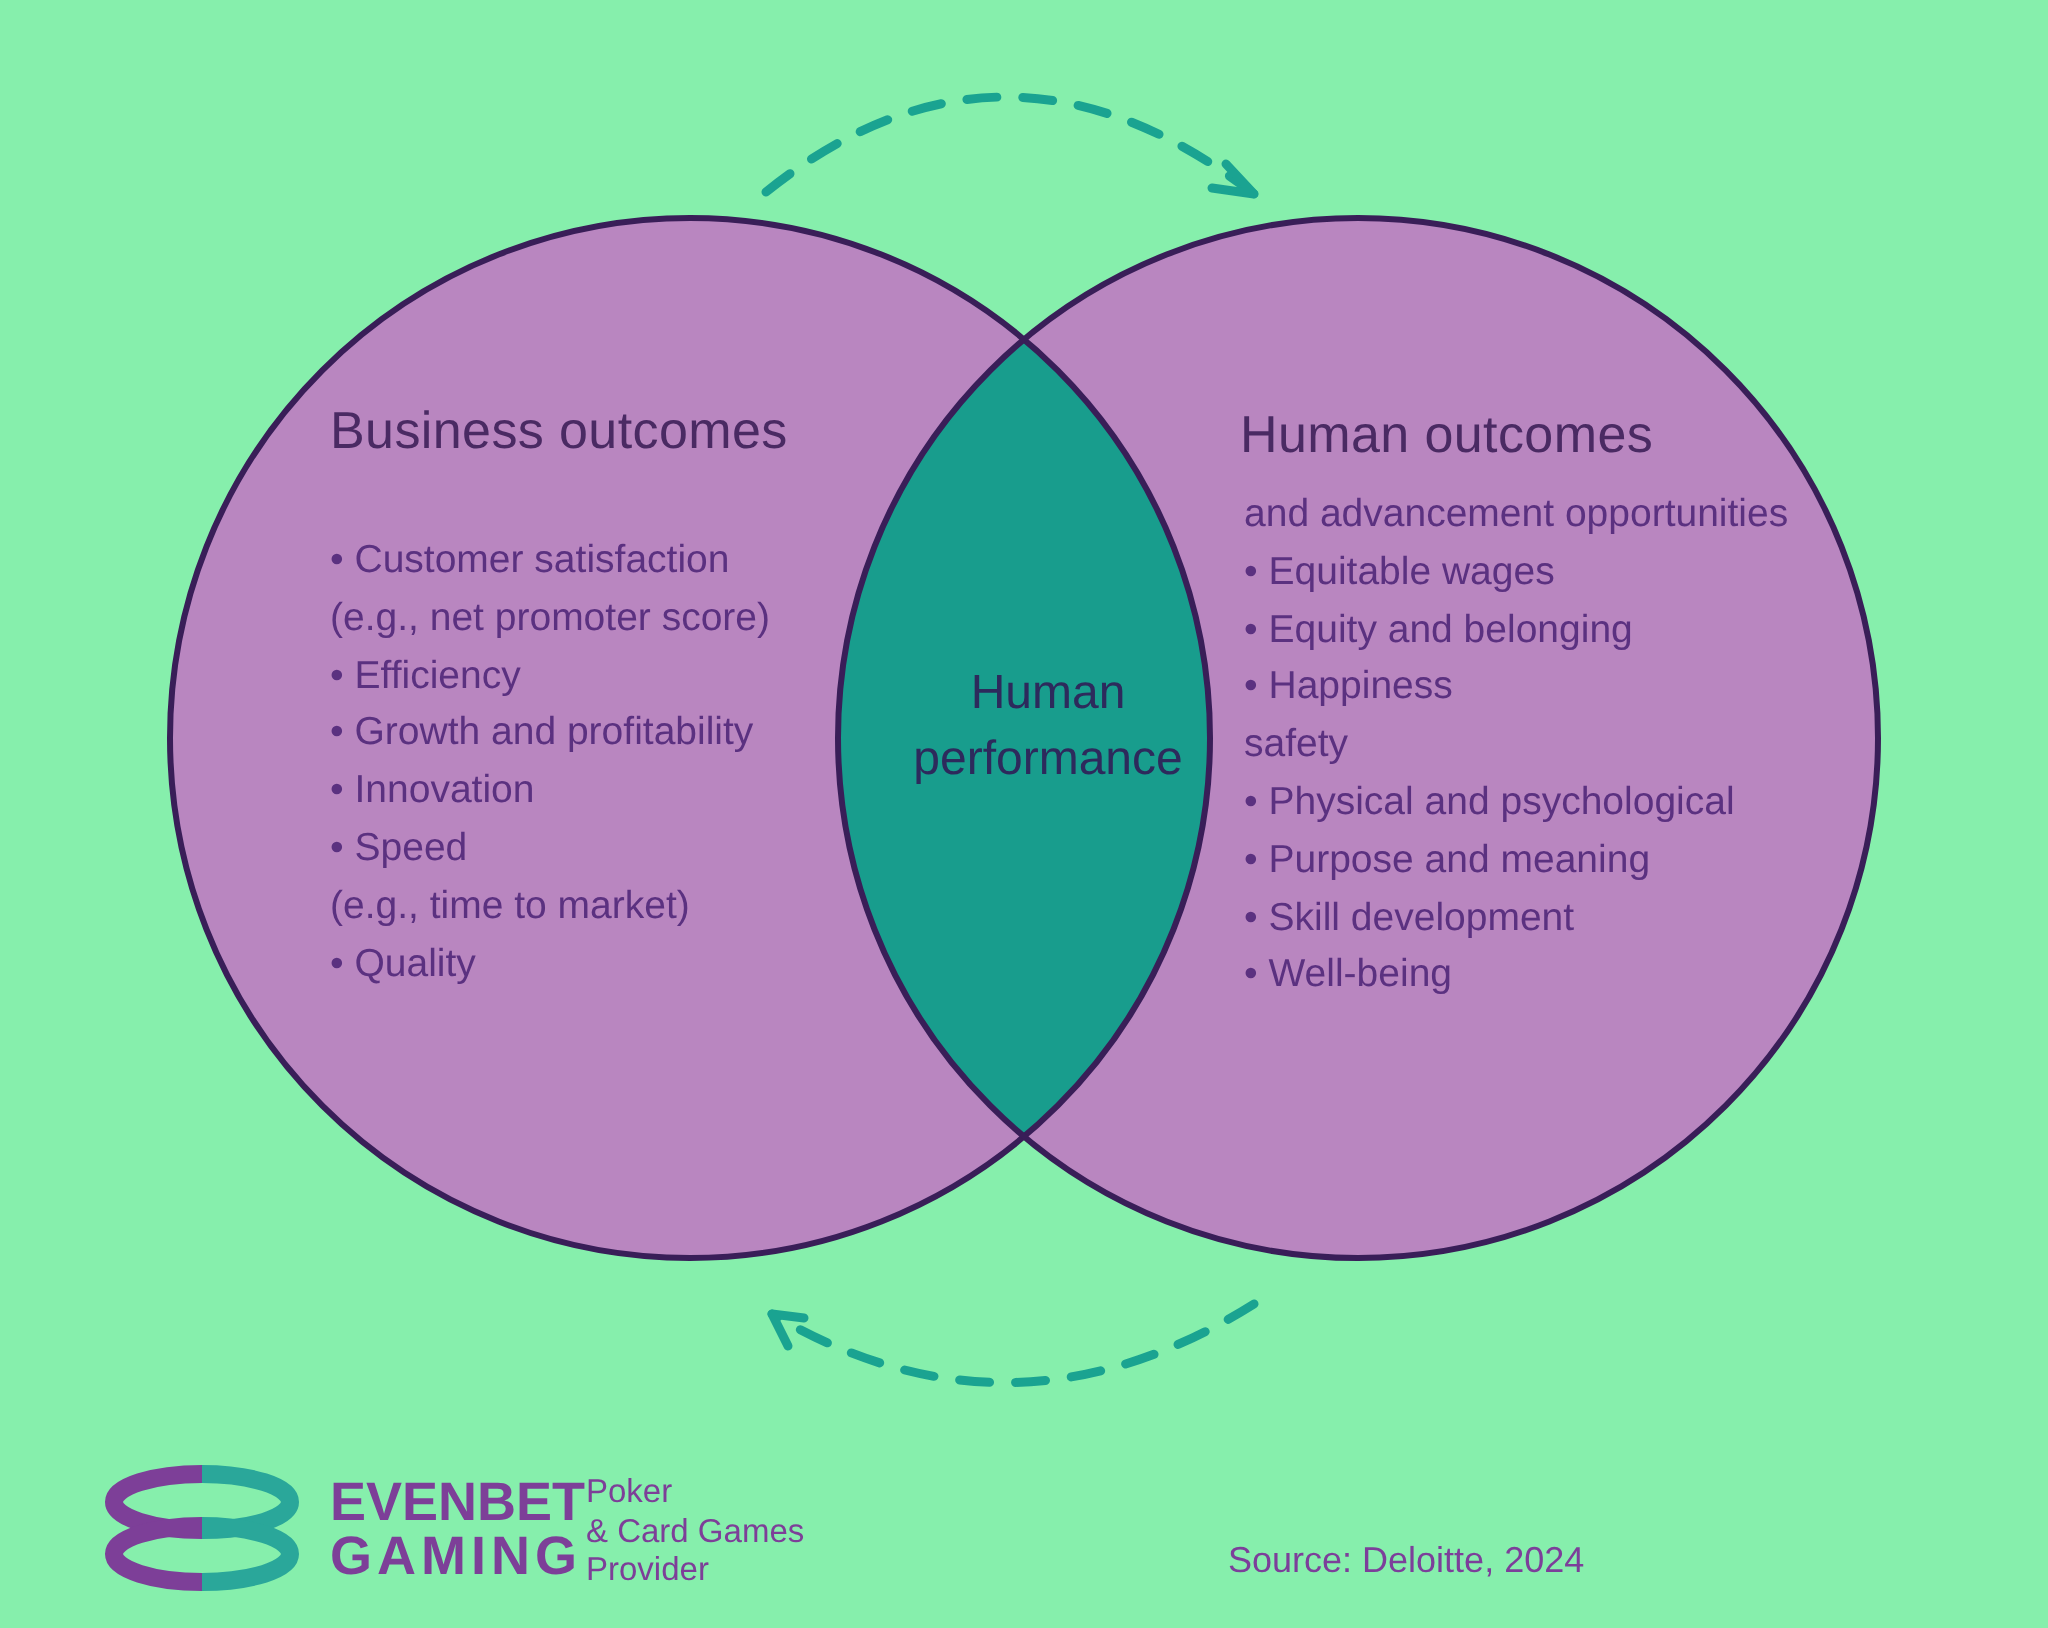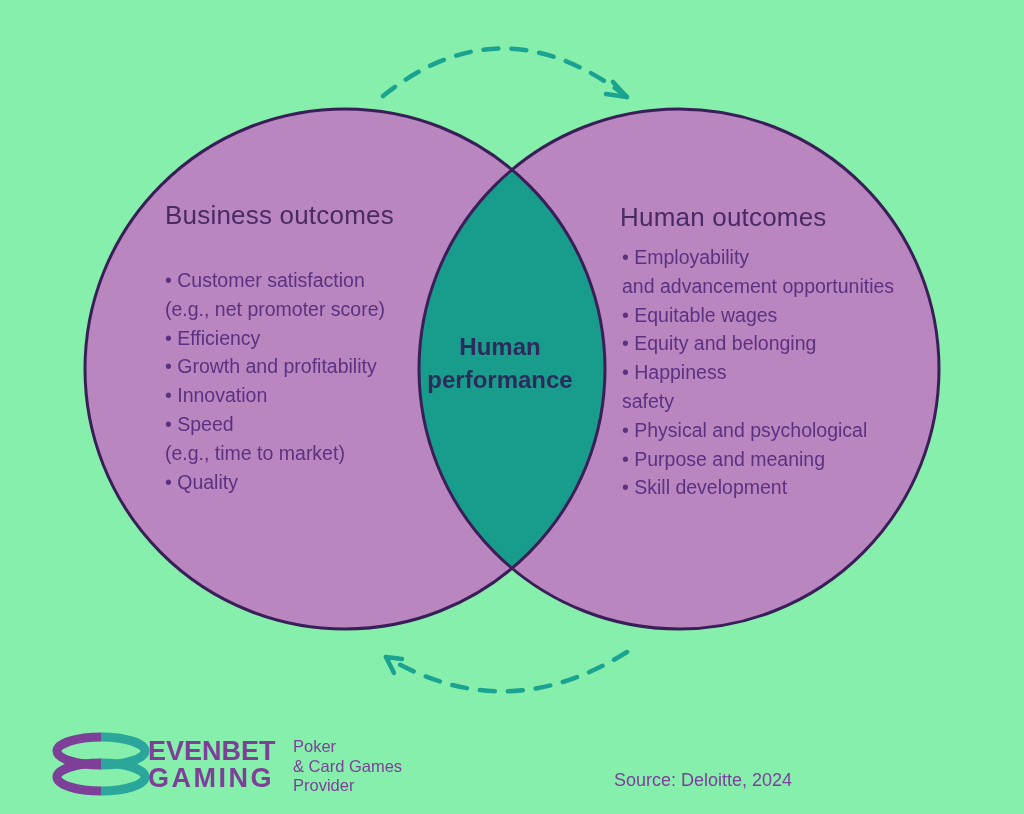--- a/index.html
+++ b/index.html
@@ -30,33 +30,33 @@
     font-weight: 400;
     color: #5b3180;
     line-height: 28.8px;
   }
   .list-left  { left: 165px; top: 266px; }
   .list-right { left: 622px; top: 243px; }
   .bullet-line { white-space: nowrap; }
 
   .center-label {
     position: absolute;
-    left: 400px;
+    left: 424px;
     top: 330px;
     width: 200px;
     text-align: center;
     font-size: 24px;
-    font-weight: 700;
+    font-weight: 400;
     color: #2d2a5c;
     line-height: 33px;
   }
 
   .logo-wordmark {
     position: absolute;
-    left: 148px;
+    left: 165px;
     top: 738px;
     color: #7d3f98;
     font-weight: 700;
     font-size: 27px;
     line-height: 27px;
   }
   .logo-wordmark .brand-sub { letter-spacing: 2.5px; }
 
   .logo-tagline {
     position: absolute;
@@ -118,29 +118,29 @@
     <div class="bullet-line">• Efficiency</div>
     <div class="bullet-line">• Growth and profitability</div>
     <div class="bullet-line">• Innovation</div>
     <div class="bullet-line">• Speed</div>
     <div class="bullet-line">(e.g., time to market)</div>
     <div class="bullet-line">• Quality</div>
   </div>
 
   <div class="circle-title title-right">Human outcomes</div>
   <div class="bullet-list list-right">
-    <div class="bullet-line">• Employability</div>
     <div class="bullet-line">and advancement opportunities</div>
     <div class="bullet-line">• Equitable wages</div>
     <div class="bullet-line">• Equity and belonging</div>
     <div class="bullet-line">• Happiness</div>
     <div class="bullet-line">safety</div>
     <div class="bullet-line">• Physical and psychological</div>
     <div class="bullet-line">• Purpose and meaning</div>
     <div class="bullet-line">• Skill development</div>
+    <div class="bullet-line">• Well-being</div>
   </div>
 
   <div class="center-label">Human performance</div>
 
   <div class="logo-wordmark">
     <div class="brand-name">EVENBET</div>
     <div class="brand-sub">GAMING</div>
   </div>
   <div class="logo-tagline">
     <div>Poker</div>

